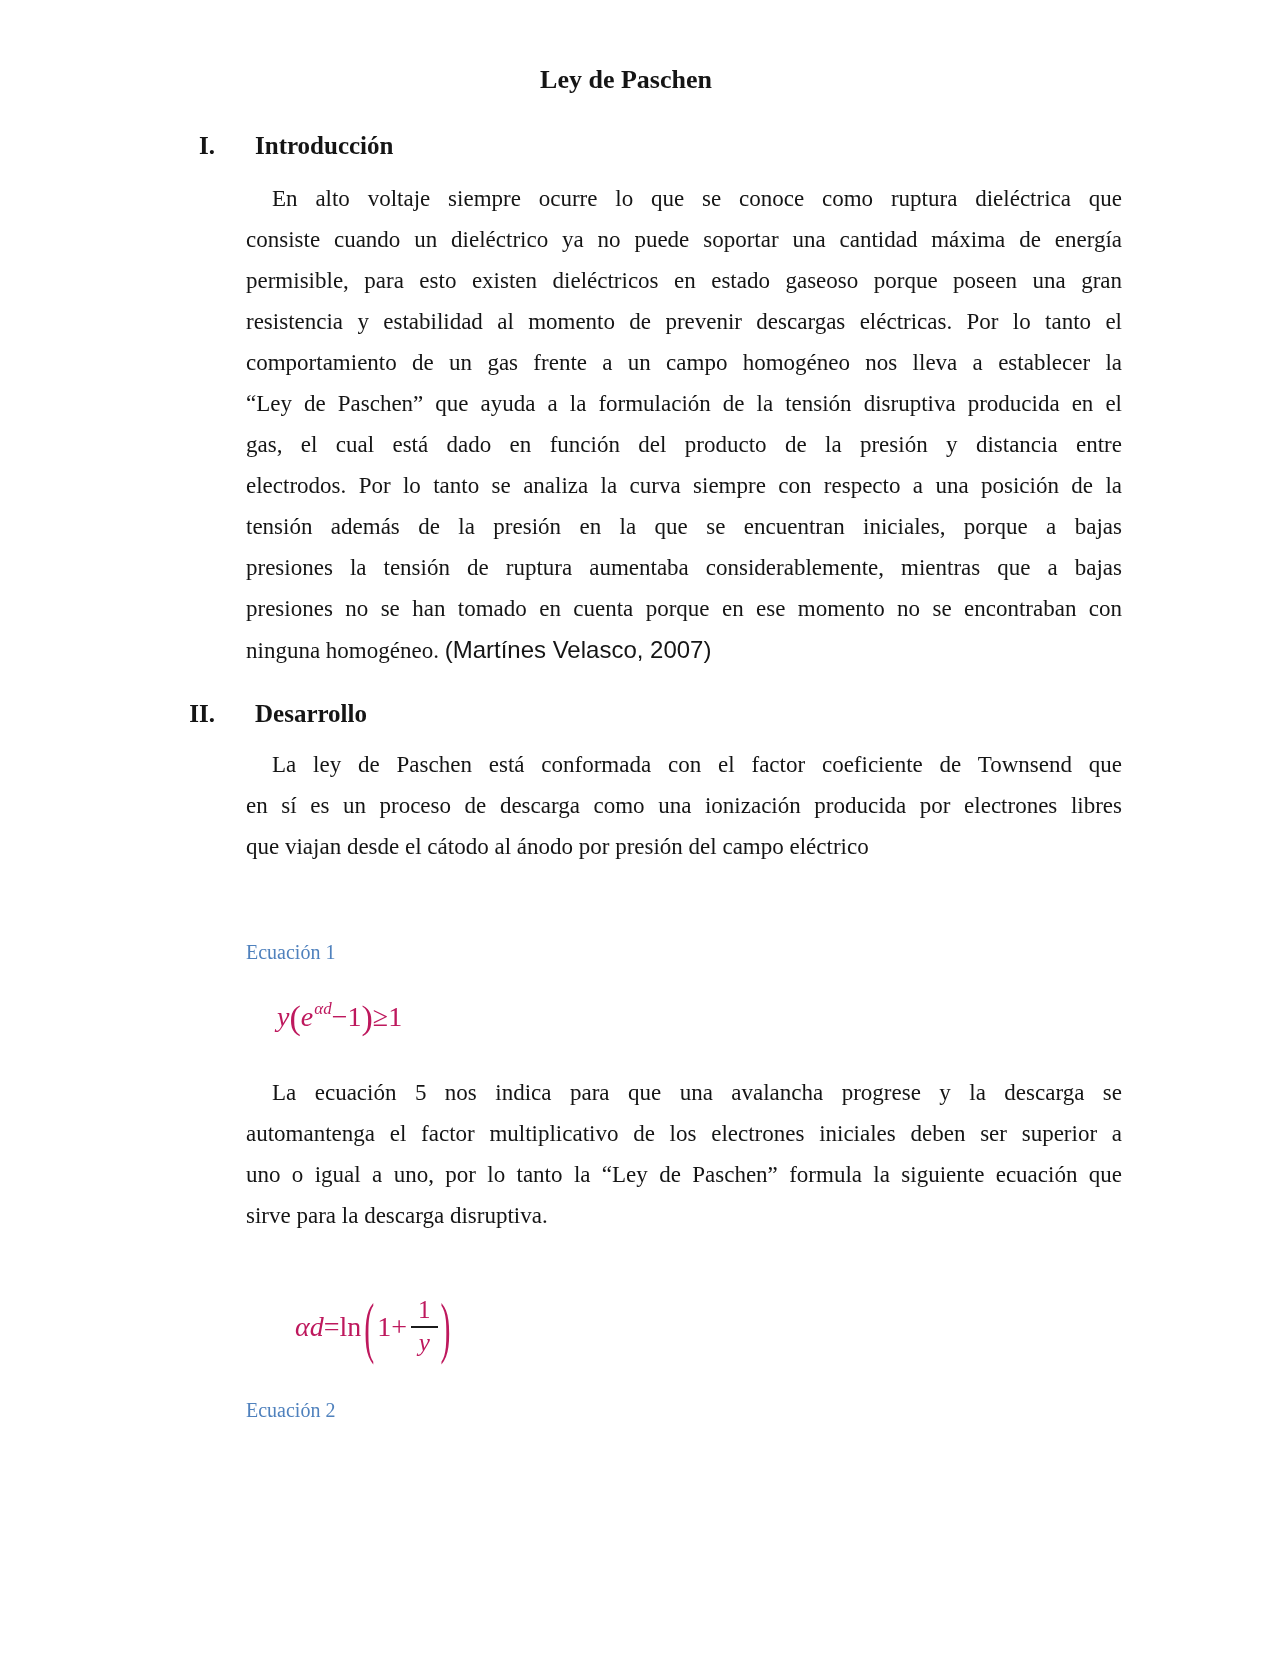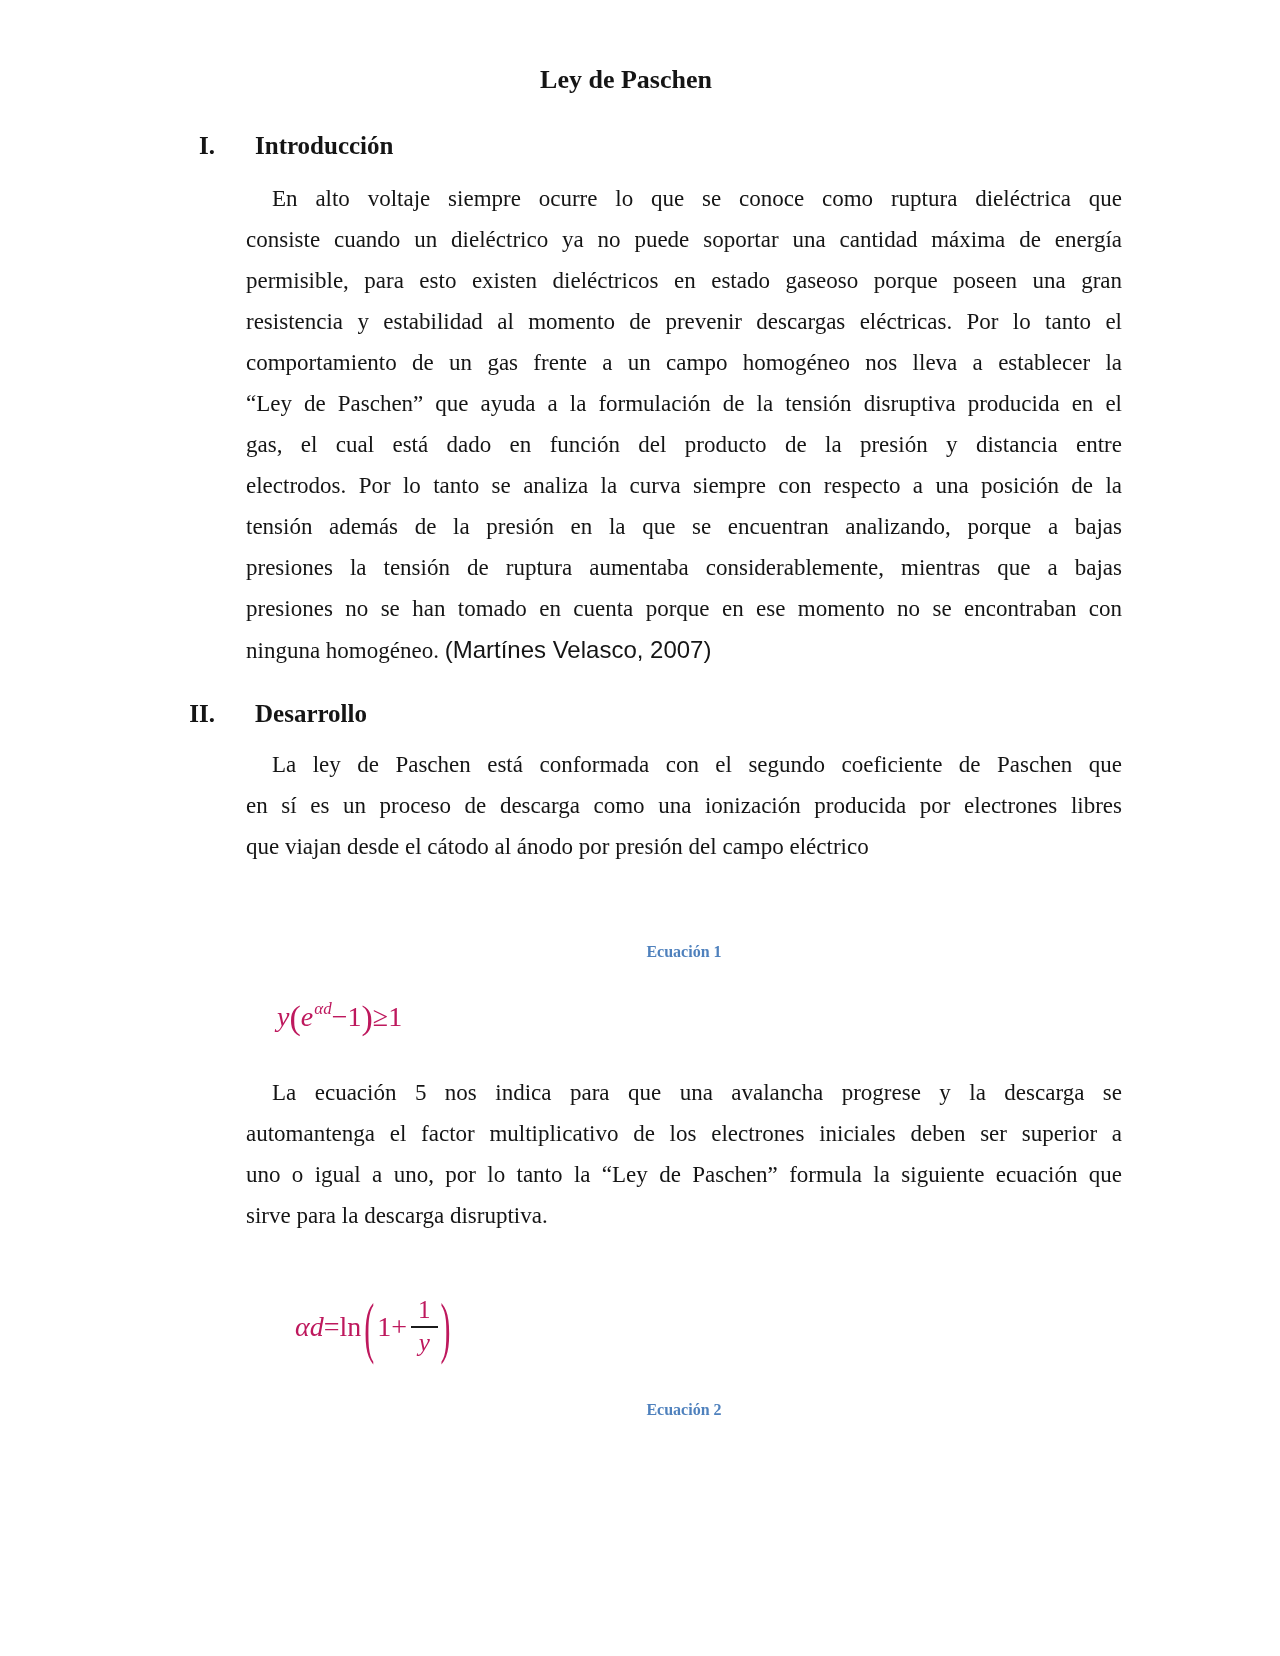--- a/index.html
+++ b/index.html
@@ -33,22 +33,22 @@
   }
   .lastline { text-align: left; height: 41px; line-height: 41px; }
   .indent { text-indent: 26px; }
   .p1 { margin-top: 16px; }
   .p2 { margin-top: 14px; }
   .p3 { margin-top: 39px; }
   .sans { font-family: "Liberation Sans", sans-serif; font-size: 24px; }
 
   .eq-caption {
     margin-left: 246px; width: 876px;
-    text-align: center;
-    font-weight: bold; font-size: 16px; line-height: 30px;
+    text-align: left;
+    font-weight: normal; font-size: 20px; line-height: 30px;
     color: var(--accent, #4F81BD);
   }
   .eq-caption.first { margin-top: 70px; }
   .eq-caption.second { margin-top: 33px; }
 
   .formula { font-size: 28px; color: #be185d; }
   .formula .it { font-style: italic; }
   .formula-1 { margin-top: 18px; margin-left: 277px; height: 48px; line-height: 48px; }
   .formula-1 .paren { font-size: 34px; vertical-align: -3px; }
   .formula-1 sup { font-size: 17px; font-style: italic; vertical-align: 12px; margin-left: 1px; }
@@ -77,36 +77,36 @@
 
   <div class="body-block p1">
     <div class="jline indent">En alto voltaje siempre ocurre lo que se conoce como ruptura dieléctrica que</div>
     <div class="jline">consiste cuando un dieléctrico ya no puede soportar una cantidad máxima de energía</div>
     <div class="jline">permisible, para esto existen dieléctricos en estado gaseoso porque poseen una gran</div>
     <div class="jline">resistencia y estabilidad al momento de prevenir descargas eléctricas. Por lo tanto el</div>
     <div class="jline">comportamiento de un gas frente a un campo homogéneo nos lleva a establecer la</div>
     <div class="jline">“Ley de Paschen” que ayuda a la formulación de la tensión disruptiva producida en el</div>
     <div class="jline">gas, el cual está dado en función del producto de la presión y distancia entre</div>
     <div class="jline">electrodos. Por lo tanto se analiza la curva siempre con respecto a una posición de la</div>
-    <div class="jline">tensión además de la presión en la que se encuentran analizando, porque a bajas</div>
+    <div class="jline">tensión además de la presión en la que se encuentran iniciales, porque a bajas</div>
     <div class="jline">presiones la tensión de ruptura aumentaba considerablemente, mientras que a bajas</div>
     <div class="jline">presiones no se han tomado en cuenta porque en ese momento no se encontraban con</div>
     <div class="lastline">
       <span>ninguna homogéneo.</span>
       <span class="sans">(Martínes Velasco, 2007)</span>
     </div>
   </div>
 
   <div class="section-head-row second">
     <span class="sec-num">II.</span>
     <span class="sec-heading">Desarrollo</span>
   </div>
 
   <div class="body-block p2">
-    <div class="jline indent">La ley de Paschen está conformada con el segundo coeficiente de Paschen que</div>
+    <div class="jline indent">La ley de Paschen está conformada con el factor coeficiente de Townsend que</div>
     <div class="jline">en sí es un proceso de descarga como una ionización producida por electrones libres</div>
     <div class="lastline">que viajan desde el cátodo al ánodo por presión del campo eléctrico</div>
   </div>
 
   <div class="eq-caption first">Ecuación 1</div>
 
   <div class="formula formula-1">
     <span class="it">y</span><span class="paren">(</span><span class="it">e</span><sup>αd</sup><span>−1</span><span class="paren">)</span><span>≥1</span>
   </div>
 

